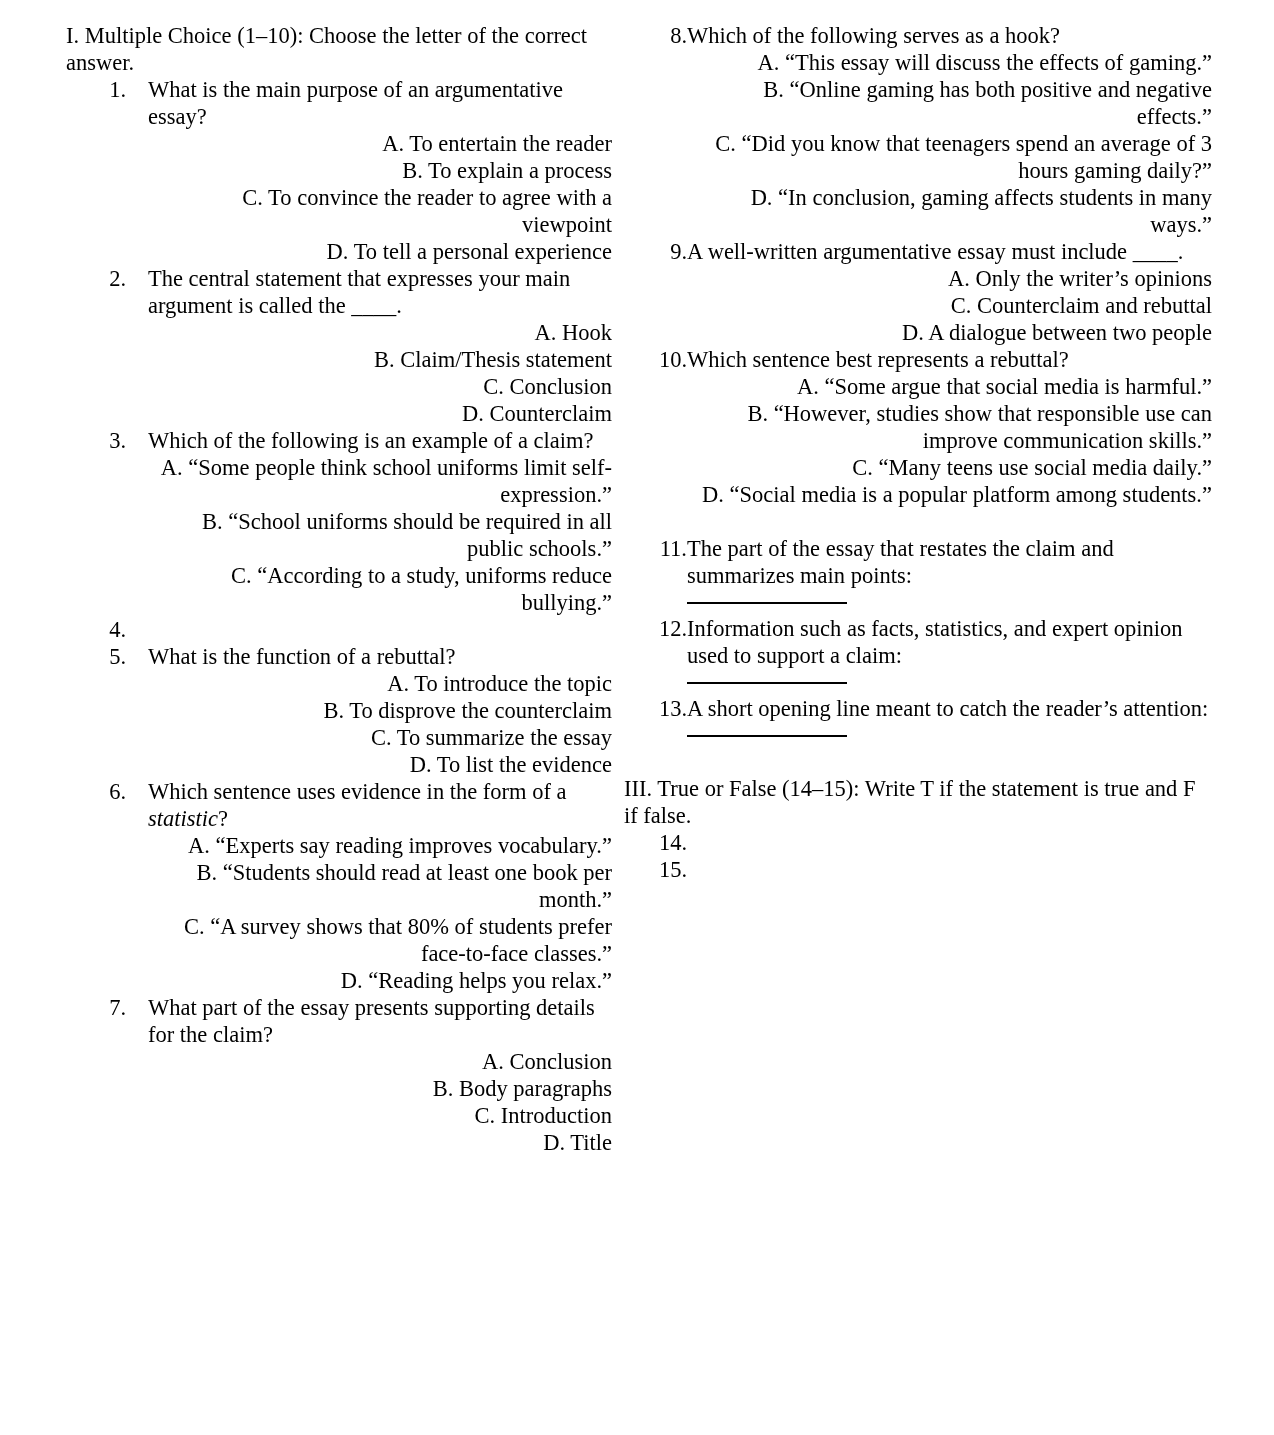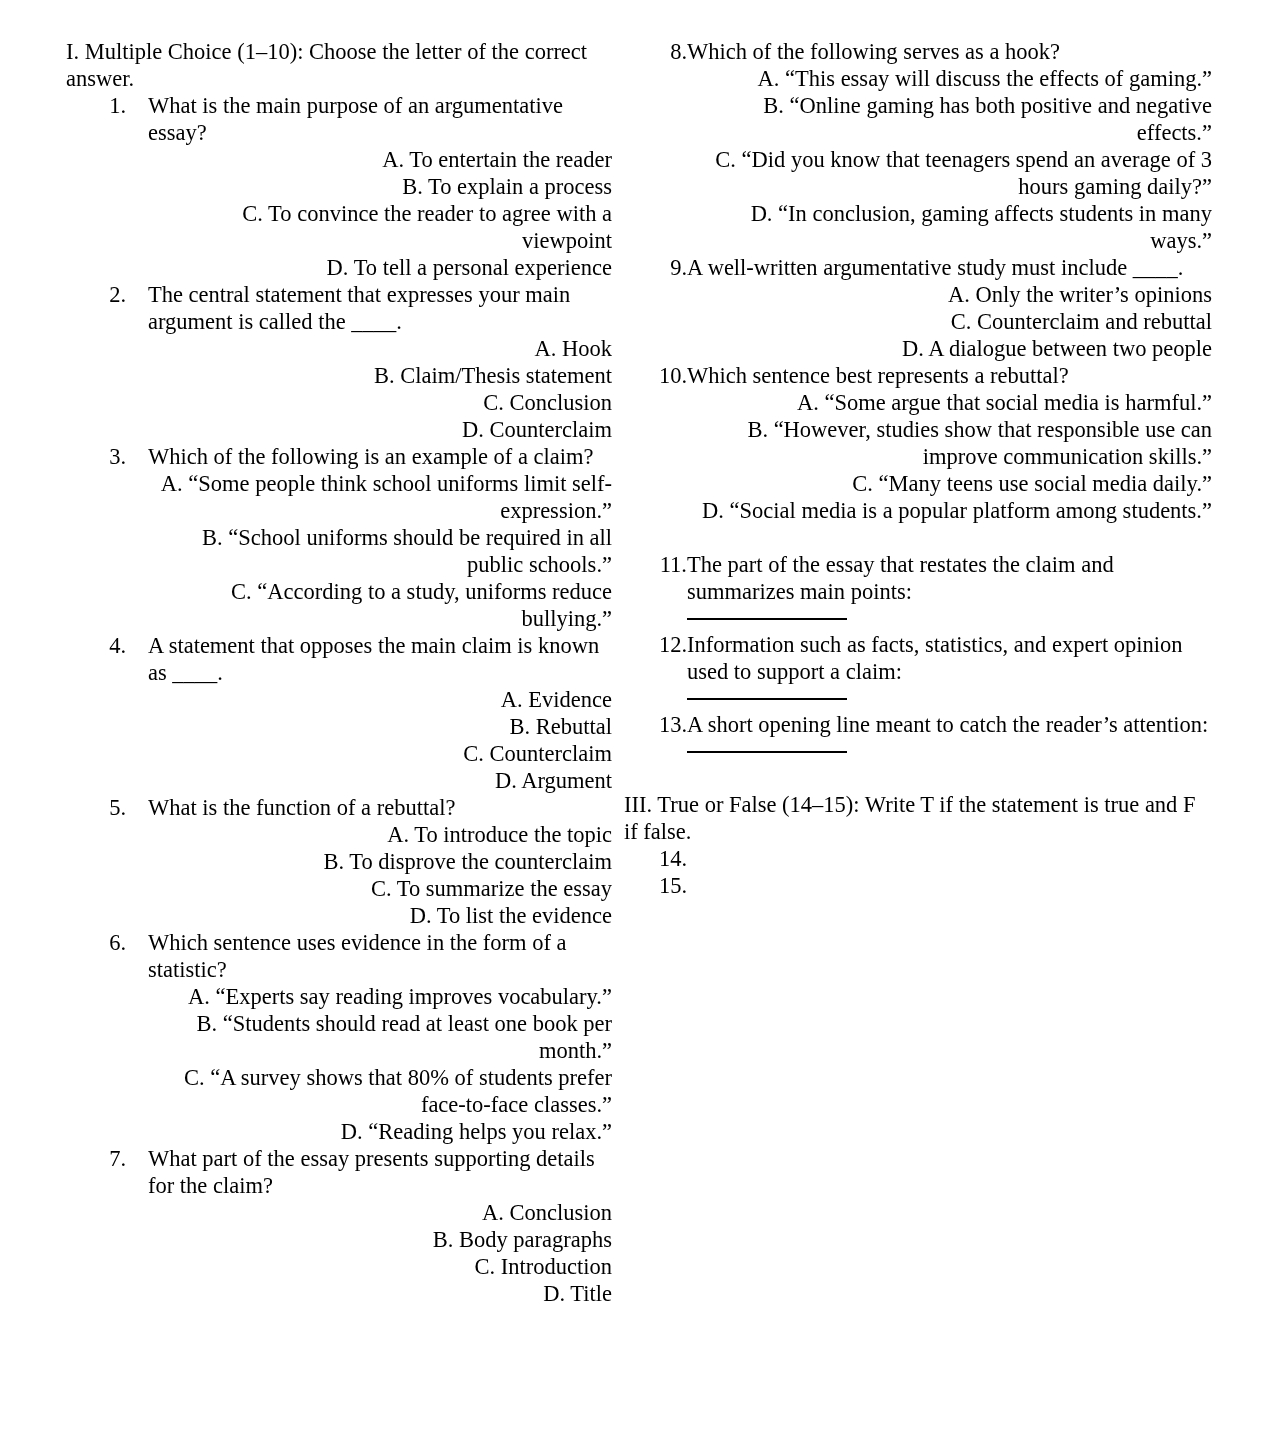--- a/index.html
+++ b/index.html
@@ -23,21 +23,20 @@
     width: 1274px;
     height: 1435px;
     box-sizing: border-box;
     padding: 22px 0 0 0;
   }
 
   .columns {
     display: flex;
     flex-direction: row;
     align-items: flex-start;
-    margin-top: 16px;
   }
 
   .col-left {
     width: 612px;
     padding-left: 66px;
     box-sizing: border-box;
   }
   .col-right {
     width: 662px;
     padding-left: 12px;
@@ -88,21 +87,21 @@
   .blank-rule {
     display: block;
     border-bottom: 2px solid #000;
     width: 160px;
     height: 0;
     margin: 13px 0 11px 0;
   }
 
   .spacer { height: 27px; }
 
-  .ital { }
+  .ital { font-style: italic; }
 
   .inline-blank { letter-spacing: 0px; }
 </style>
 </head>
 <body>
 
 <div class="page">
   <div class="columns">
 
     <div class="col-left">
@@ -136,27 +135,20 @@
         <div class="item-body">
           <p class="qline">Which of the following is an example of a claim?</p>
           <p class="opt">A. “Some people think school uniforms limit self-expression.”</p>
           <p class="opt">B. “School uniforms should be required in all public schools.”</p>
           <p class="opt">C. “According to a study, uniforms reduce bullying.”</p>
         </div>
       </div>
 
       <div class="item">
         <span class="item-num">4.</span>
-        <div class="item-body">
-          <p class="qline">A statement that opposes the main claim is known as ____.</p>
-          <p class="opt">A. Evidence</p>
-          <p class="opt">B. Rebuttal</p>
-          <p class="opt">C. Counterclaim</p>
-          <p class="opt">D. Argument</p>
-        </div>
       </div>
 
       <div class="item">
         <span class="item-num">5.</span>
         <div class="item-body">
           <p class="qline">What is the function of a rebuttal?</p>
           <p class="opt">A. To introduce the topic</p>
           <p class="opt">B. To disprove the counterclaim</p>
           <p class="opt">C. To summarize the essay</p>
           <p class="opt">D. To list the evidence</p>
@@ -196,21 +188,21 @@
           <p class="opt">A. “This essay will discuss the effects of gaming.”</p>
           <p class="opt">B. “Online gaming has both positive and negative effects.”</p>
           <p class="opt">C. “Did you know that teenagers spend an average of 3 hours gaming daily?”</p>
           <p class="opt">D. “In conclusion, gaming affects students in many ways.”</p>
         </div>
       </div>
 
       <div class="item">
         <span class="item-num">9.</span>
         <div class="item-body">
-          <p class="qline">A well-written argumentative study must include ____.</p>
+          <p class="qline">A well-written argumentative essay must include ____.</p>
           <p class="opt">A. Only the writer’s opinions</p>
           <p class="opt">C. Counterclaim and rebuttal</p>
           <p class="opt">D. A dialogue between two people</p>
         </div>
       </div>
 
       <div class="item">
         <span class="item-num">10.</span>
         <div class="item-body">
           <p class="qline">Which sentence best represents a rebuttal?</p>

